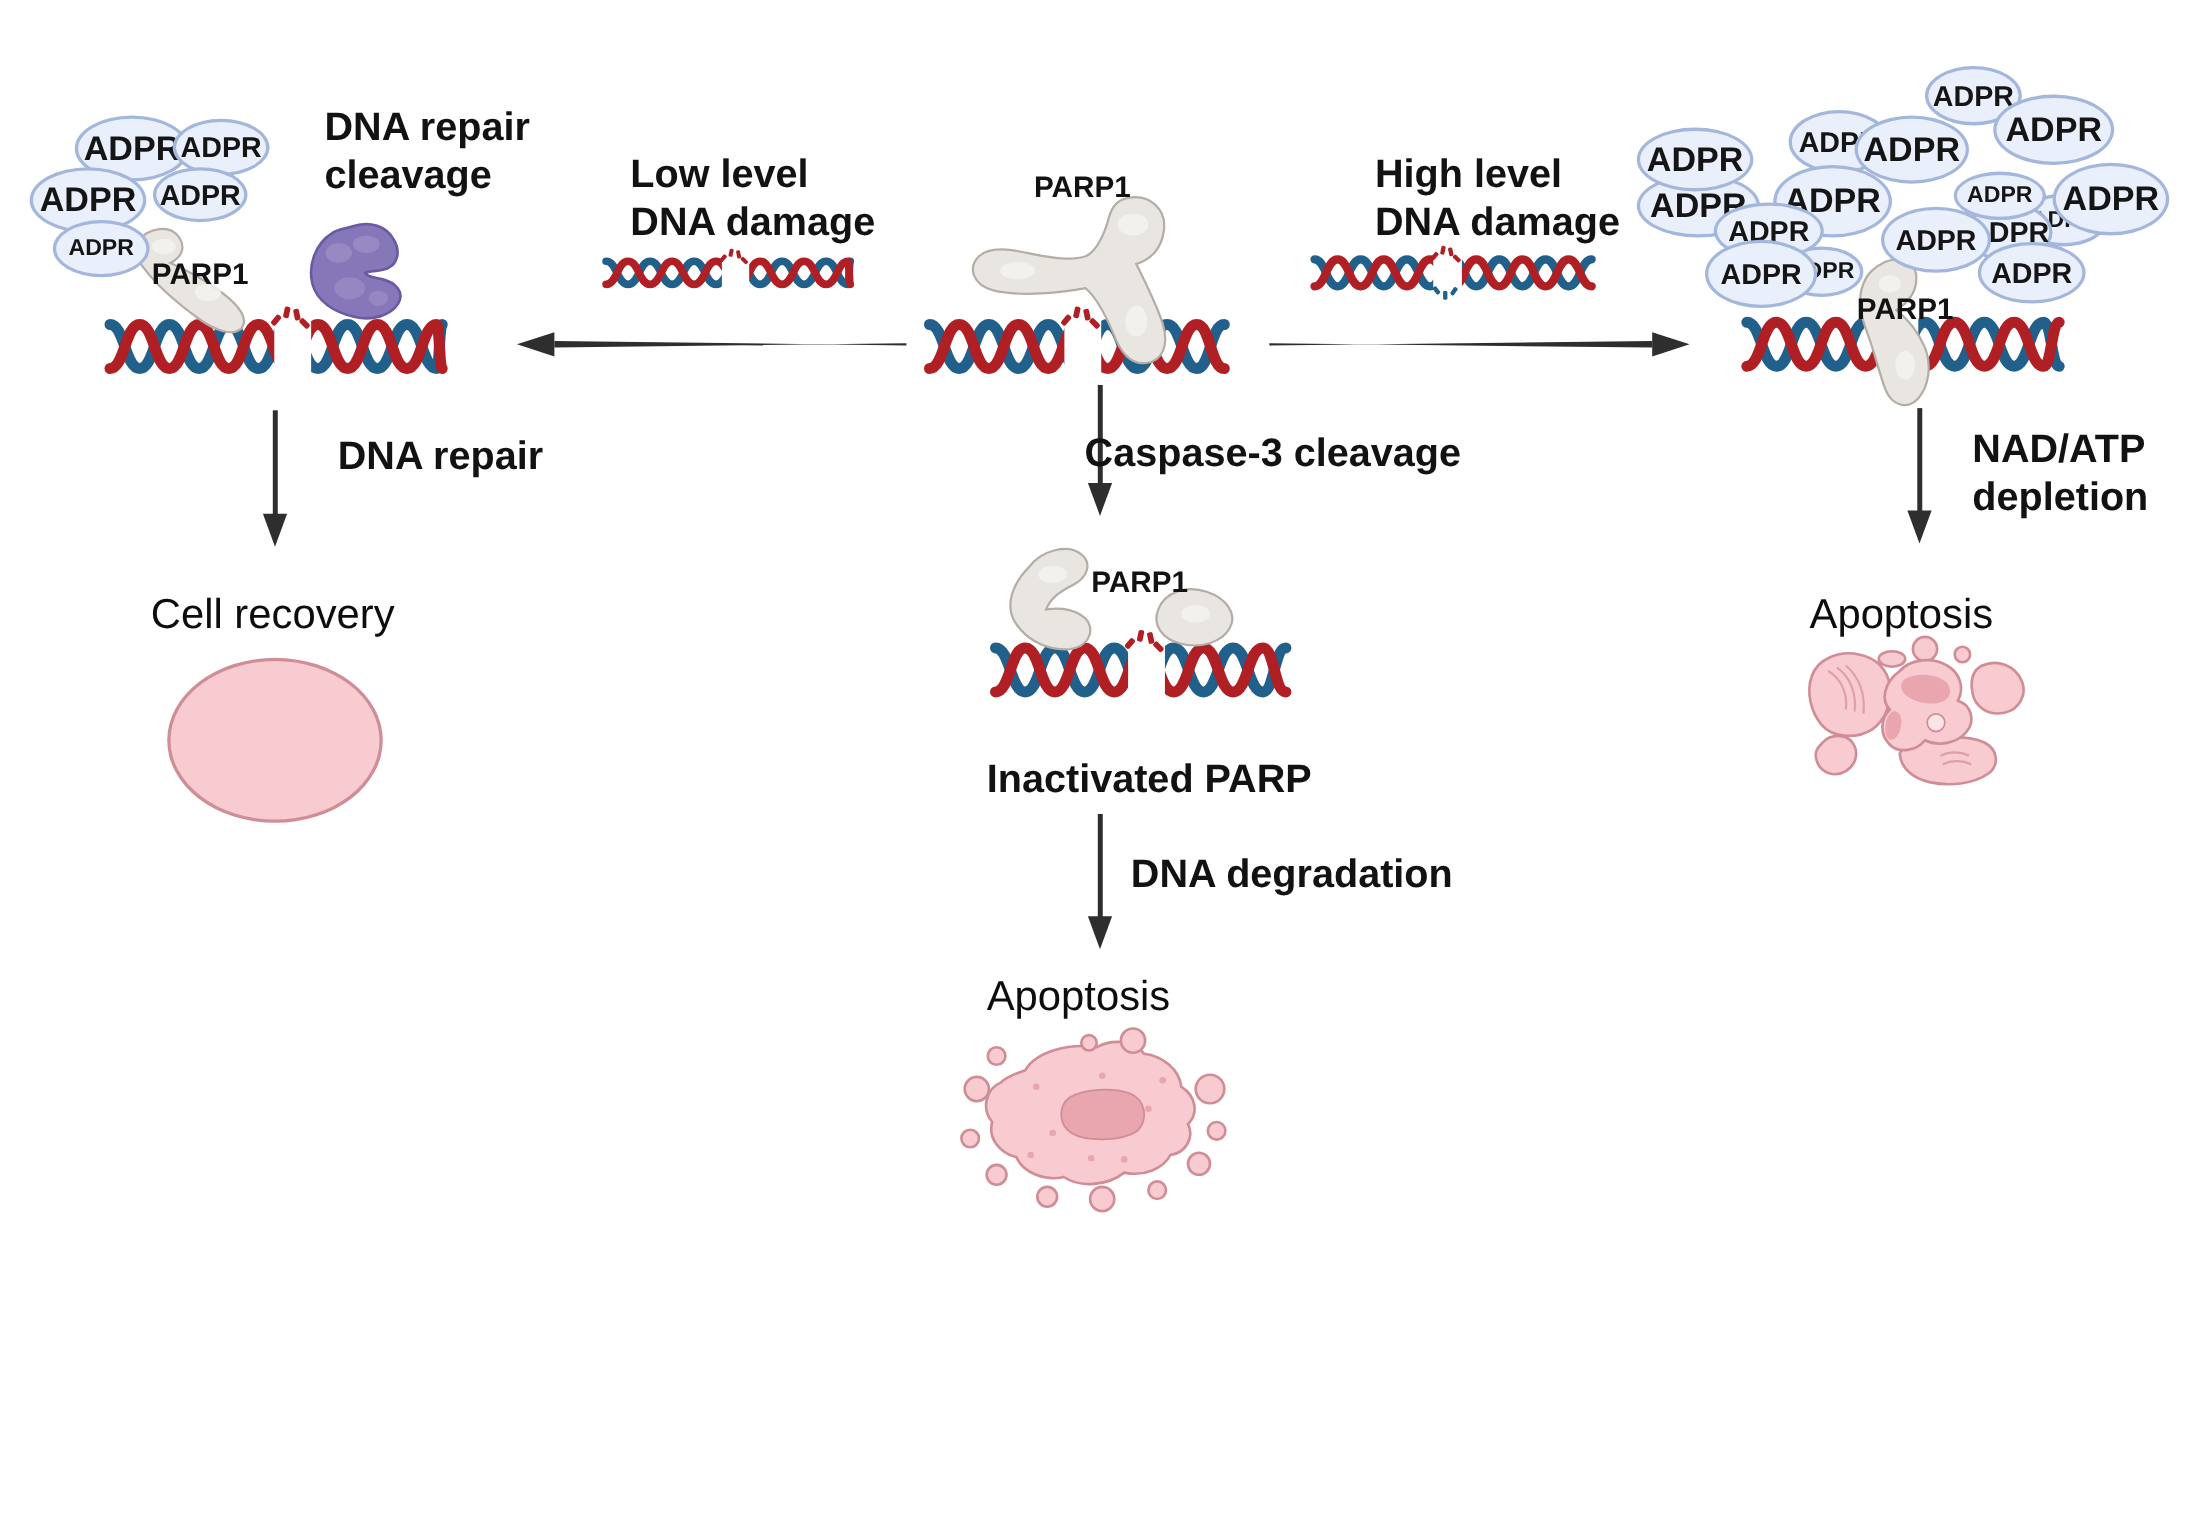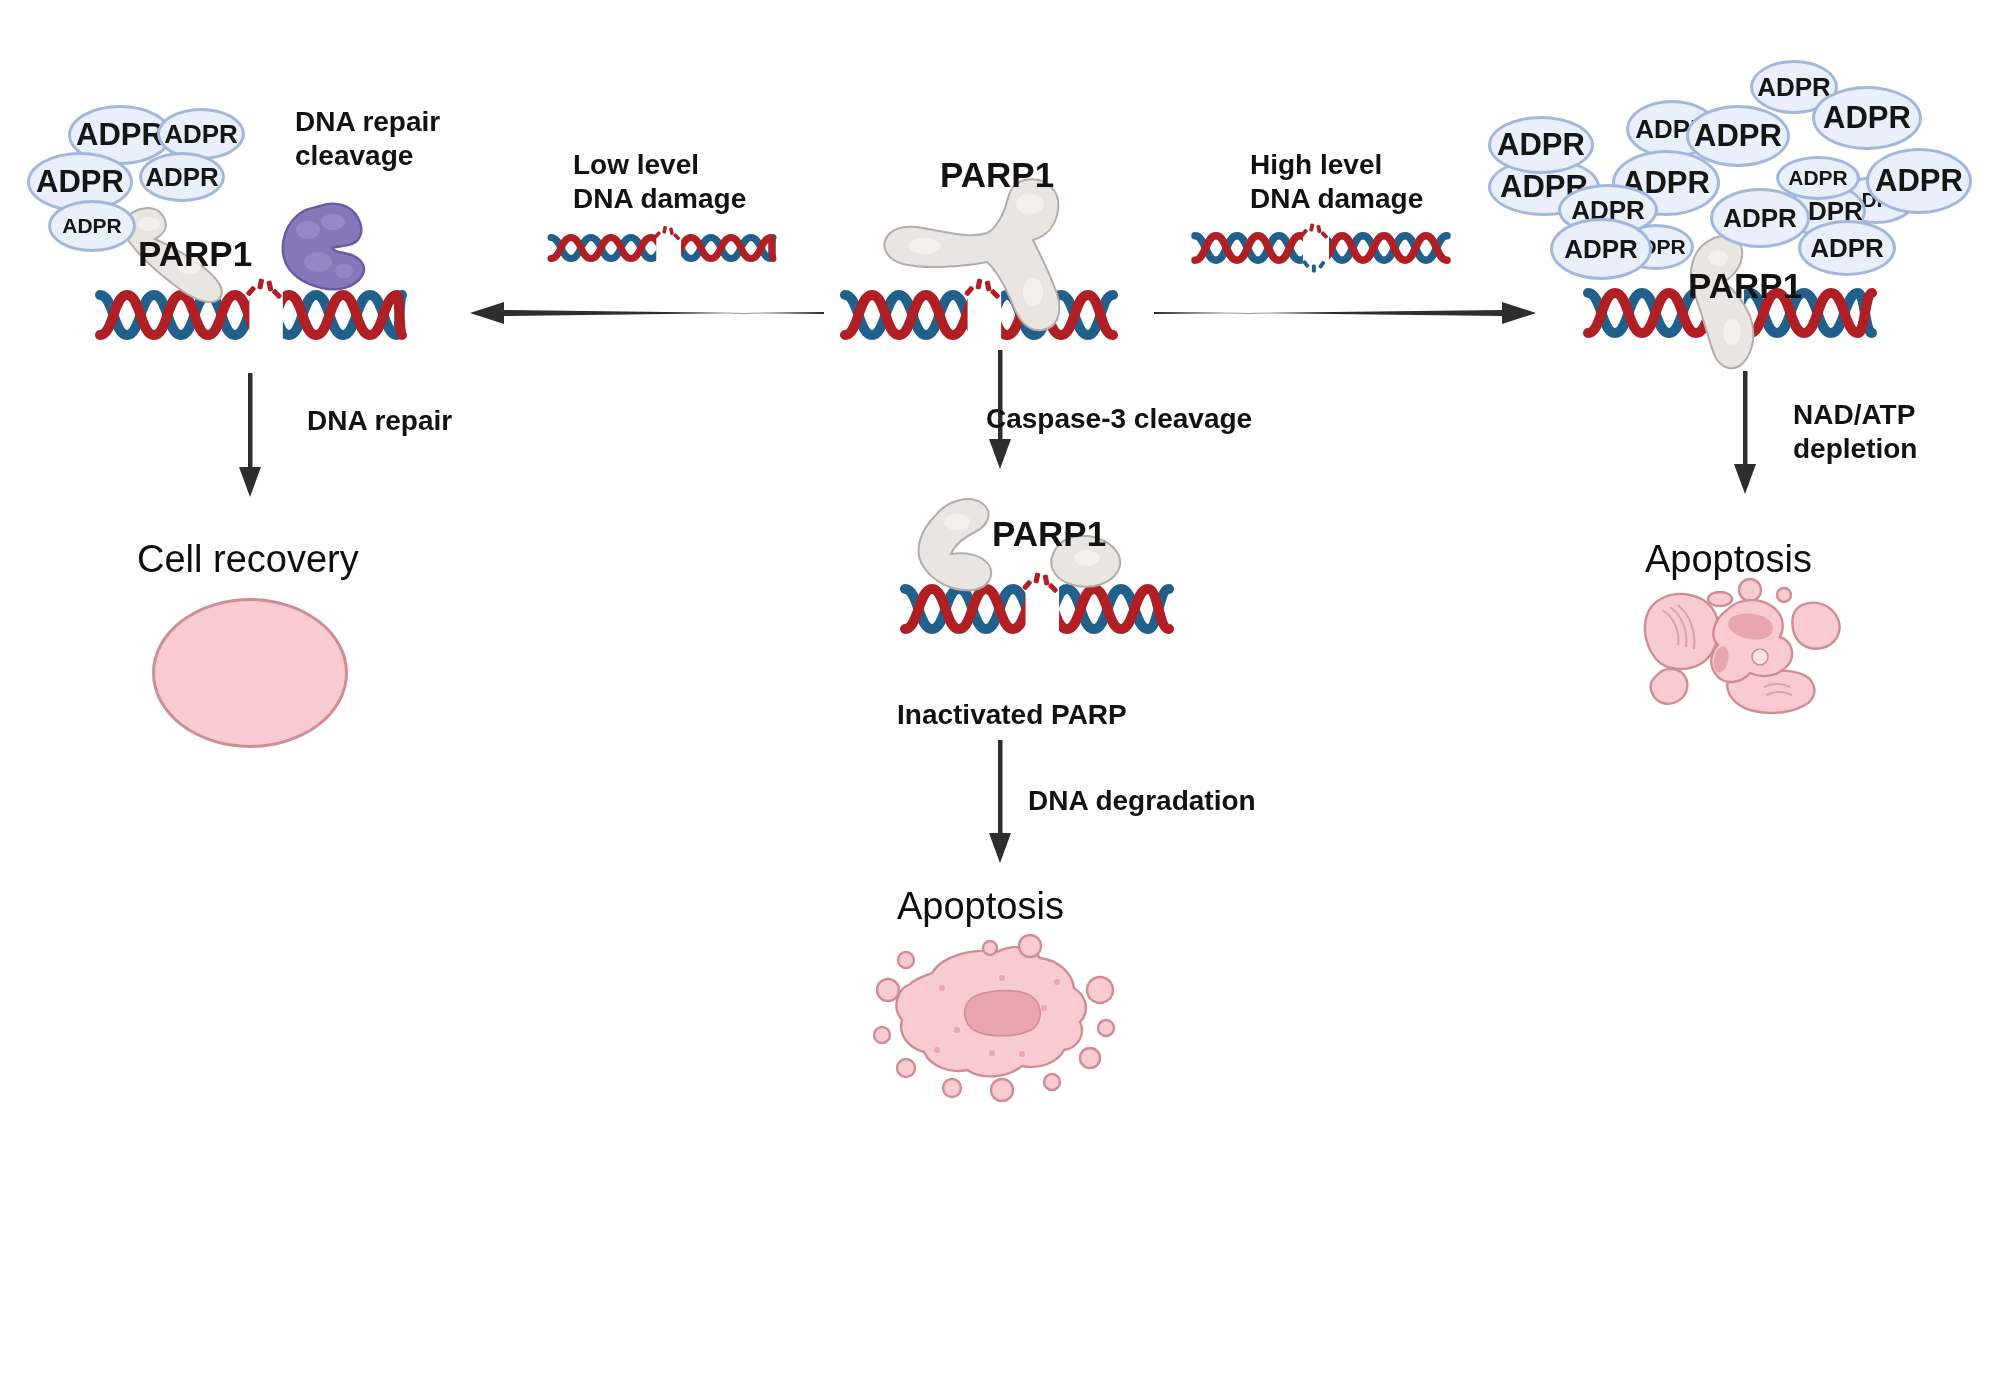--- a/index.html
+++ b/index.html
@@ -2,23 +2,23 @@
 <html style="--text: #111111; --arrow: #2e2e2e; --dna-red: #b01f24; --dna-blue: #20608b; --adpr-fill: #e9effb; --adpr-stroke: #a3b7dc; --enzyme-fill: #8678b8; --enzyme-stroke: #6a5aa4; --enzyme-light: #9b8dc6; --protein-fill: #e9e6e2; --protein-stroke: #b3ada6; --cell-fill: #f7cbd0; --cell-stroke: #cf8d96; --cell-dark: #e9a6ae; --cell-line: #dfa0a9;"><head>
 <meta charset="utf-8">
 <style>
   html,body{margin:0;padding:0;background:#fff;}
   .stage{position:relative;width:2000px;height:1400px;background:#ffffff;overflow:hidden;
          font-family:"Liberation Sans",sans-serif;color:var(--text,#111);}
   .adpr{position:absolute;display:flex;align-items:center;justify-content:center;
         background:var(--adpr-fill);border:3px solid var(--adpr-stroke);
         border-radius:50%;color:#151515;font-weight:bold;box-sizing:border-box;}
   .sz-l{font-size:31px;} .sz-m{font-size:26px;} .sz-s{font-size:21px;}
-  .lbl{position:absolute;font-weight:bold;font-size:28px;line-height:1.22;white-space:nowrap;color:#121212;margin-top:12px;}
+  .lbl{position:absolute;font-weight:bold;font-size:36px;line-height:1.22;white-space:nowrap;color:#121212;}
   .lbl span{display:block;}
-  .parp-lbl{position:absolute;font-weight:bold;font-size:35px;color:#121212;white-space:nowrap;}
+  .parp-lbl{position:absolute;font-weight:bold;font-size:27px;color:#121212;white-space:nowrap;}
   .heading{position:absolute;font-weight:normal;font-size:38px;color:#0d0d0d;white-space:nowrap;}
   .cell-ellipse{position:absolute;border-radius:50%;background:var(--cell-fill);
         border:3px solid var(--cell-stroke);box-sizing:border-box;}
   svg.shape{position:absolute;overflow:visible;}
   .protein{fill:var(--protein-fill);stroke:var(--protein-stroke);stroke-width:2;}
   .ptx{fill:#f4f2ef;stroke:none;opacity:.85;}
   .pinkbody{fill:var(--cell-fill);stroke:var(--cell-stroke);stroke-width:2.4;}
   .pinkdark{fill:var(--cell-dark);stroke:none;}
   .pinkline{fill:none;stroke:var(--cell-line);stroke-width:2;}
   .arrow{fill:var(--arrow);}

